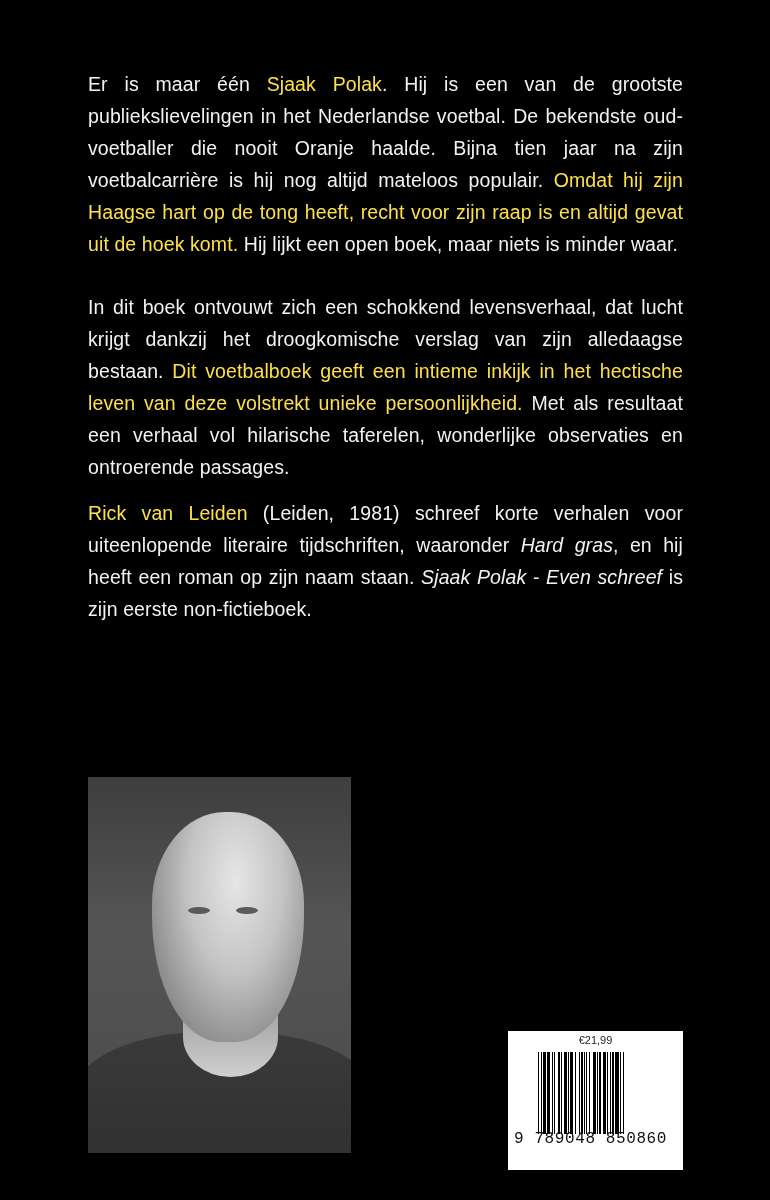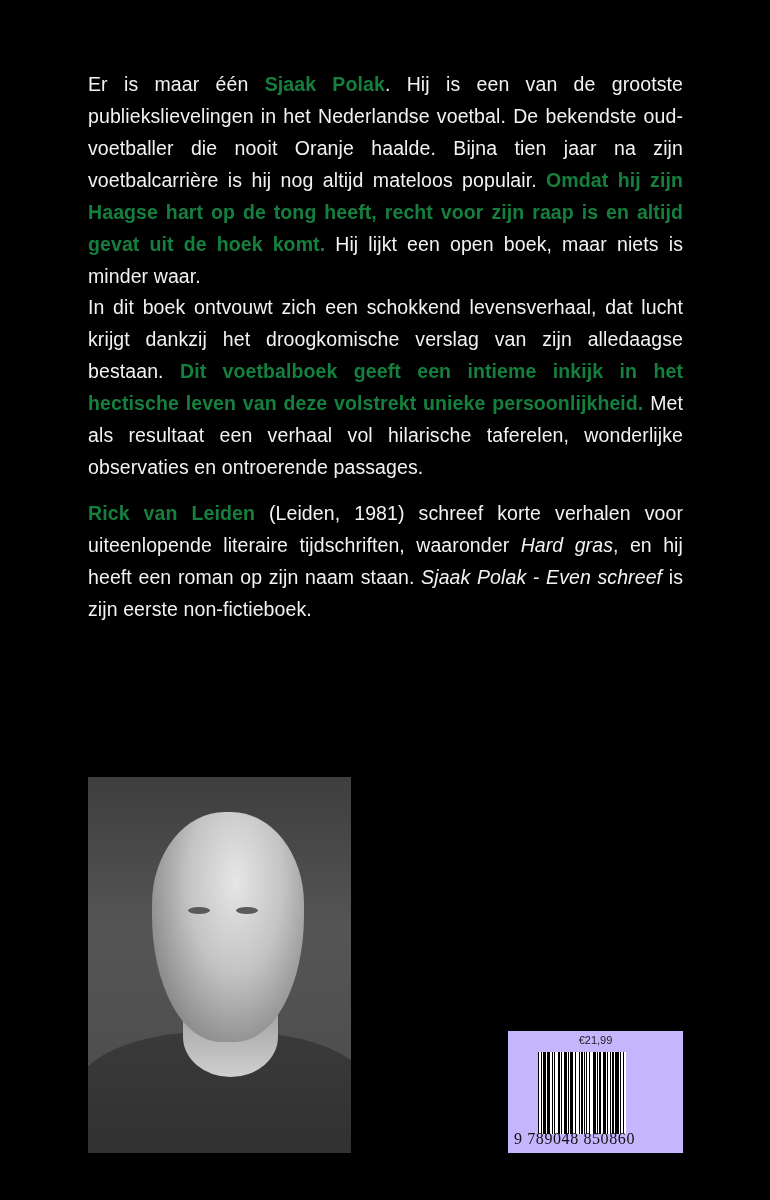--- a/index.html
+++ b/index.html
@@ -5,21 +5,21 @@
   html, body { margin: 0; padding: 0; }
   body {
     width: 770px; height: 1200px; background: #000; position: relative; overflow: hidden;
     font-family: "Liberation Sans", sans-serif; color: #f2f2f2;
   }
   .text-block {
     position: absolute; left: 88px; width: 595px;
     font-size: 19.5px; line-height: 32px; text-align: justify;
     letter-spacing: 0.1px;
   }
-  .text-block b { font-weight: bold; color: #15803d; }
+  .text-block b { font-weight: normal; color: #fde047; }
   .text-block i { font-style: italic; margin-top: 16px; }
   #p1 { top: 68px; }
   #p2 { top: 291px; }
   #p3 { top: 497px; }
   .photo {
     position: absolute; left: 88px; top: 777px; width: 263px; height: 376px;
     background: radial-gradient(ellipse 40% 28% at 52% 40%, #d8d8d8 0%, #b0b0b0 45%, #5a5a5a 80%, #4a4a4a 100%),
                 #4a4a4a;
     overflow: hidden;
   }
@@ -37,35 +37,35 @@
     border-radius: 45% 45% 0 0 / 35% 35% 0 0;
     background: linear-gradient(180deg, #3a3a3a 0%, #2e2e2e 100%);
   }
   .photo .neck {
     position: absolute; left: 95px; top: 220px; width: 95px; height: 80px;
     border-radius: 0 0 50% 50%;
     background: linear-gradient(180deg, #9a9a9a 0%, #cfcfcf 100%);
   }
   .photo .eye { position: absolute; top: 130px; width: 22px; height: 7px; border-radius: 50%; background: #5a5a5a; }
   .barcode-box {
-    position: absolute; left: 508px; top: 1031px; width: 175px; height: 122px;
-    background: #c4b5fd; color: #111;
+    position: absolute; left: 508px; top: 1031px; width: 175px; height: 139px;
+    background: #ffffff; color: #111;
   }
   .price {
     position: absolute; top: 3px; left: 0; right: 0; text-align: center;
     font-size: 11px; color: #222;
   }
   .bars {
     position: absolute; left: 30px; top: 21px; width: 132px; height: 82px;
     display: flex; align-items: stretch;
   }
   .bars span { display: block; background: #000; height: 100%; }
   .isbn {
     position: absolute; left: 6px; top: 99px; font-size: 16px; letter-spacing: 0.6px;
-    color: #111; font-family: Liberation Serif, serif;
+    color: #111; font-family: Liberation Mono, monospace;
   }
 </style>
 </head>
 <body>
 
 <div class="text-block" id="p1"><span>Er is maar één </span><b>Sjaak Polak</b><span>. Hij is een van de grootste publiekslievelingen in het Nederlandse voetbal. De bekendste oud-voetballer die nooit Oranje haalde. Bijna tien jaar na zijn voetbalcarrière is hij nog altijd mateloos populair. </span><b>Omdat hij zijn Haagse hart op de tong heeft, recht voor zijn raap is en altijd gevat uit de hoek komt.</b><span> Hij lijkt een open boek, maar niets is minder waar.</span></div>
 
 <div class="text-block" id="p2"><span>In dit boek ontvouwt zich een schokkend levensverhaal, dat lucht krijgt dankzij het droogkomische verslag van zijn alledaagse bestaan. </span><b>Dit voetbalboek geeft een intieme inkijk in het hectische leven van deze volstrekt unieke persoonlijkheid.</b><span> Met als resultaat een verhaal vol hilarische taferelen, wonderlijke observaties en ontroerende passages.</span></div>
 
 <div class="text-block" id="p3"><b>Rick van Leiden</b><span> (Leiden, 1981) schreef korte verhalen voor uiteenlopende literaire tijdschriften, waaronder </span><i>Hard gras</i><span>, en hij heeft een roman op zijn naam staan. </span><i>Sjaak Polak - Even schreef</i><span> is zijn eerste non-fictieboek.</span></div>

